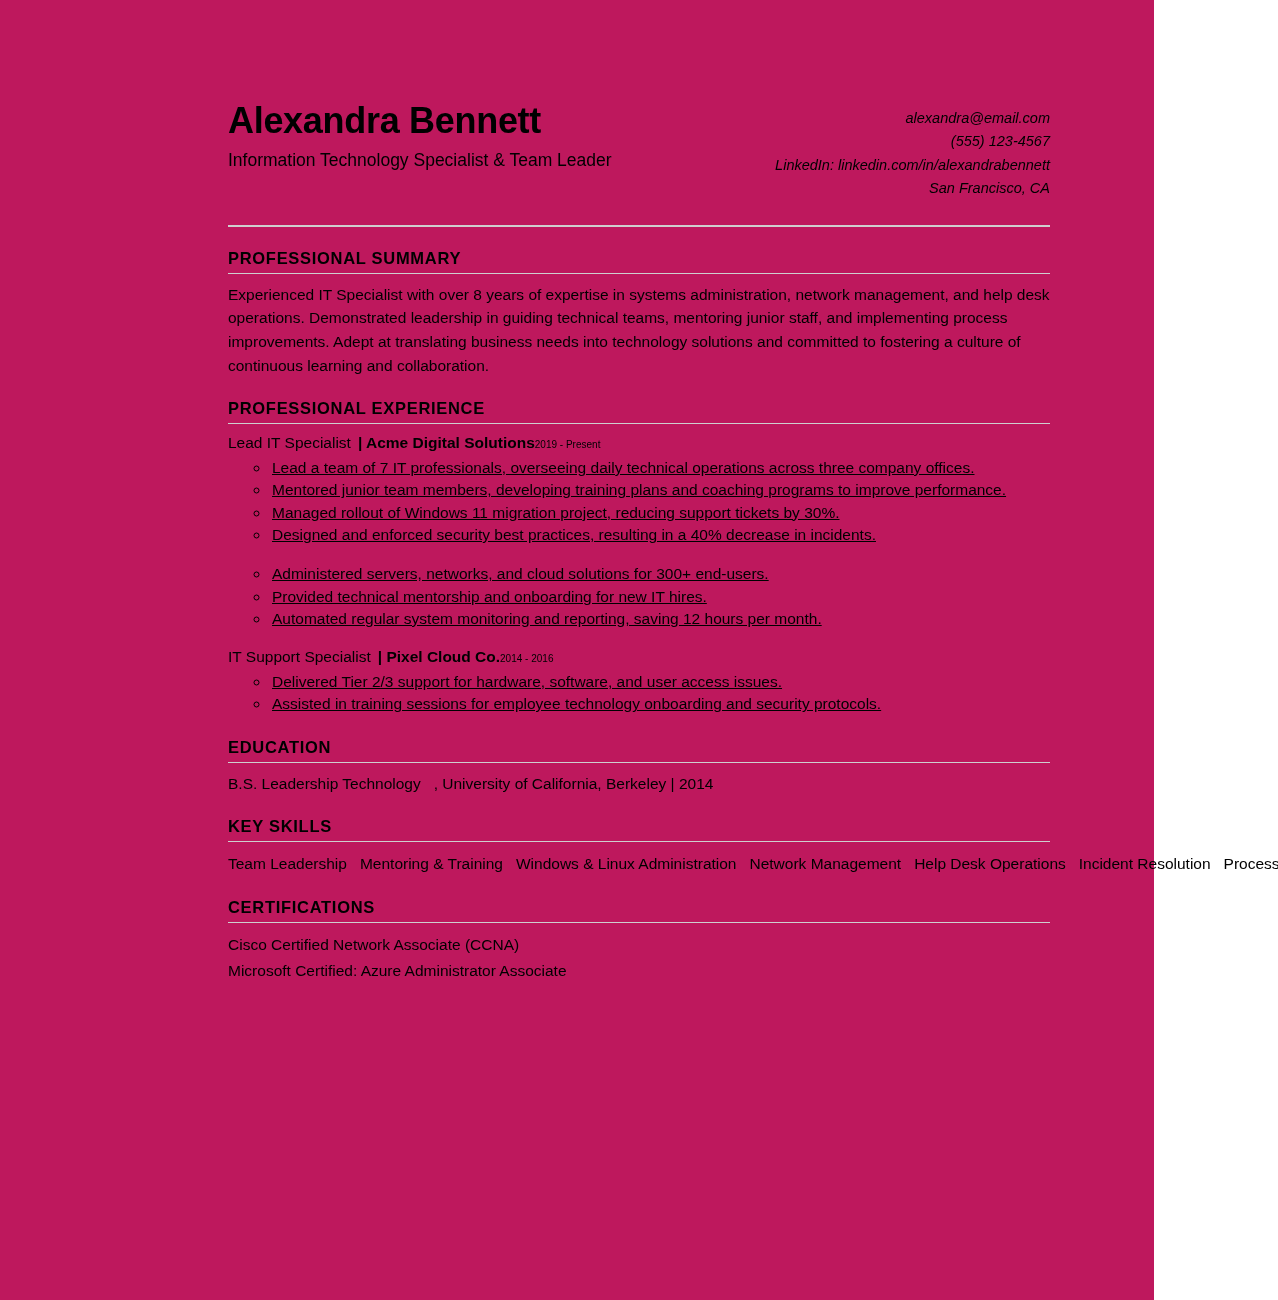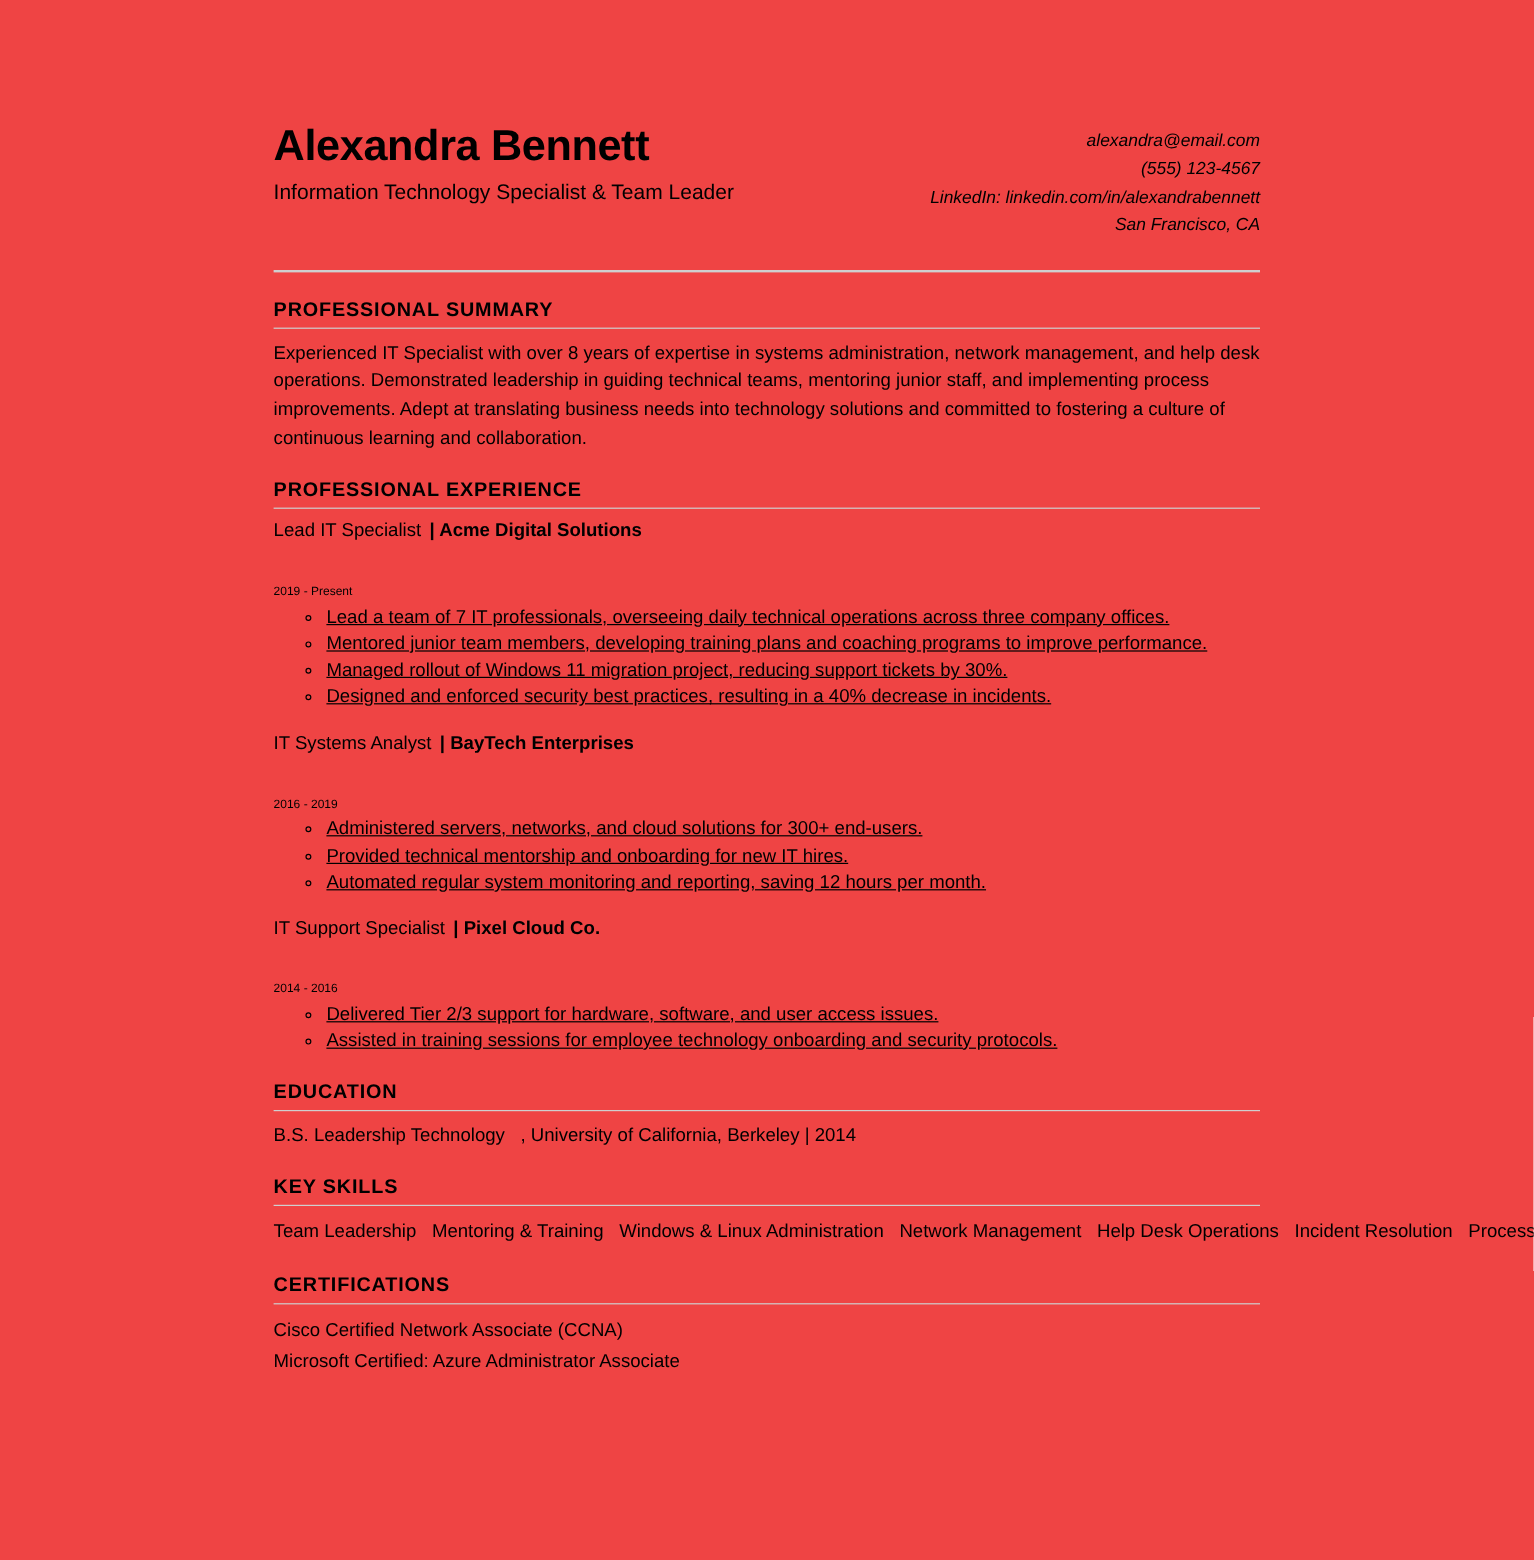--- a/index.html
+++ b/index.html
@@ -8,24 +8,24 @@
     background: #ffffff;
   }
   body {
     width: 1278px;
     height: 1300px;
     font-family: "Liberation Sans", sans-serif;
     color: #000000;
     -webkit-font-smoothing: antialiased;
   }
   .page {
-    width: 1278px;
+    width: 1154px;
     height: 1300px;
     position: relative;
-    background: #ef4444;
+    background: #be185d;
     box-sizing: border-box;
   }
   .content {
     position: absolute;
     left: 228px;
     top: 0;
     width: 822px;
   }
 
   
@@ -89,23 +89,22 @@
     margin: 0;
     text-align: left;
   }
 
   
   .job { margin-bottom: 17px; }
   .job:last-child { margin-bottom: 2px; }
   .job-header {
     display: flex;
     align-items: baseline;
-    justify-content: flex-end;
-    gap: 33px;
-    flex-direction: column;
+    justify-content: flex-start;
+    gap: 0;
   }
   .job-left { font-size: 15.5px; line-height: 1.35; }
   .job-title { font-weight: normal; }
   .job-company { font-weight: bold; margin-left: 7px; }
   .job-dates {
     font-size: 10px;
     line-height: 1.35;
     white-space: nowrap;
     text-align: right;
   }
@@ -176,26 +175,20 @@
         </div>
         <ul class="bullets">
           <li>Lead a team of 7 IT professionals, overseeing daily technical operations across three company offices.</li>
           <li>Mentored junior team members, developing training plans and coaching programs to improve performance.</li>
           <li>Managed rollout of Windows 11 migration project, reducing support tickets by 30%.</li>
           <li>Designed and enforced security best practices, resulting in a 40% decrease in incidents.</li>
         </ul>
       </div>
 
       <div class="job">
-        <div class="job-header">
-          <div class="job-left">
-            <span class="job-title">IT Systems Analyst</span><span class="job-company">| BayTech Enterprises</span>
-          </div>
-          <div class="job-dates">2016 - 2019</div>
-        </div>
         <ul class="bullets">
           <li>Administered servers, networks, and cloud solutions for 300+ end-users.</li>
           <li>Provided technical mentorship and onboarding for new IT hires.</li>
           <li>Automated regular system monitoring and reporting, saving 12 hours per month.</li>
         </ul>
       </div>
 
       <div class="job">
         <div class="job-header">
           <div class="job-left">

